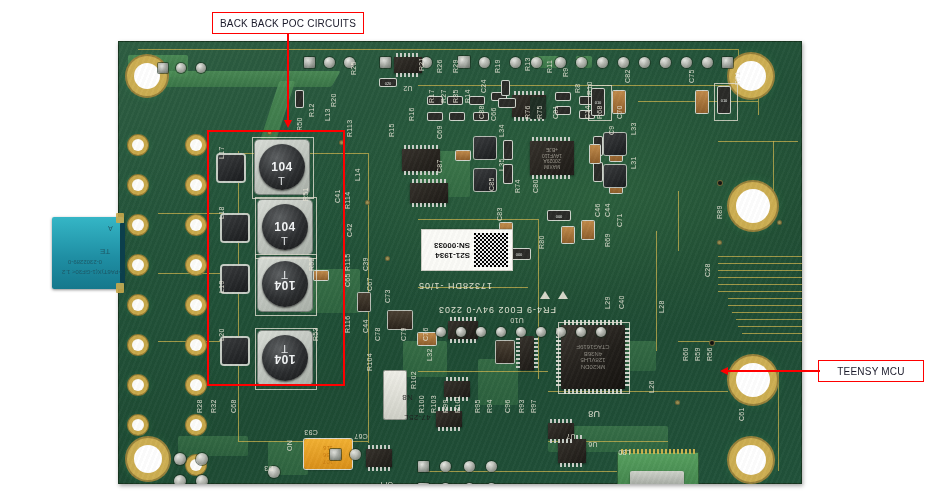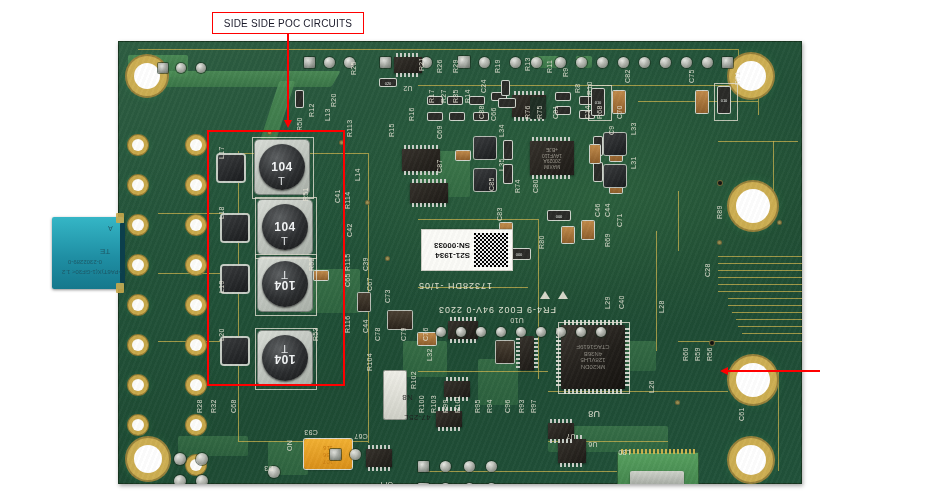--- a/index.html
+++ b/index.html
@@ -562,23 +562,26 @@
     <div class="face"></div>
     <div class="tx" style="left:10px;top:52px;">&gt;PA6T)X(1-GF30&lt; 1.2</div>
     <div class="tx" style="left:16px;top:42px;">0-2302289-0</div>
     <div class="tx" style="left:48px;top:30px;font-size:8px;">TE</div>
     <div class="tx" style="left:56px;top:8px;font-size:7px;">A</div>
   </div>
   <div class="usbclip" style="left:116px;top:213px;width:8px;height:10px;"></div>
   <div class="usbclip" style="left:116px;top:283px;width:8px;height:10px;"></div>
 
   <div class="anno-box" style="left:212px;top:12px;width:152px;height:22px;">
-    <span>SIDE SIDE POC CIRCUITS</span>
+    <span>BACK BACK POC CIRCUITS</span>
   </div>
   <div class="anno-line" style="left:287px;top:34px;width:2px;height:88px;"></div>
   <div class="anno-arrow arrow-down" style="left:284px;top:120px;"></div>
 
   <div class="anno-rect" style="left:207px;top:130px;width:138px;height:256px;"></div>
 
+  <div class="anno-box" style="left:818px;top:360px;width:106px;height:22px;">
+    <span>TEENSY MCU</span>
+  </div>
   <div class="anno-line" style="left:728px;top:370px;width:92px;height:2px;"></div>
   <div class="anno-arrow arrow-left" style="left:720px;top:367px;"></div>
 
 </div>
 
 </body></html>

